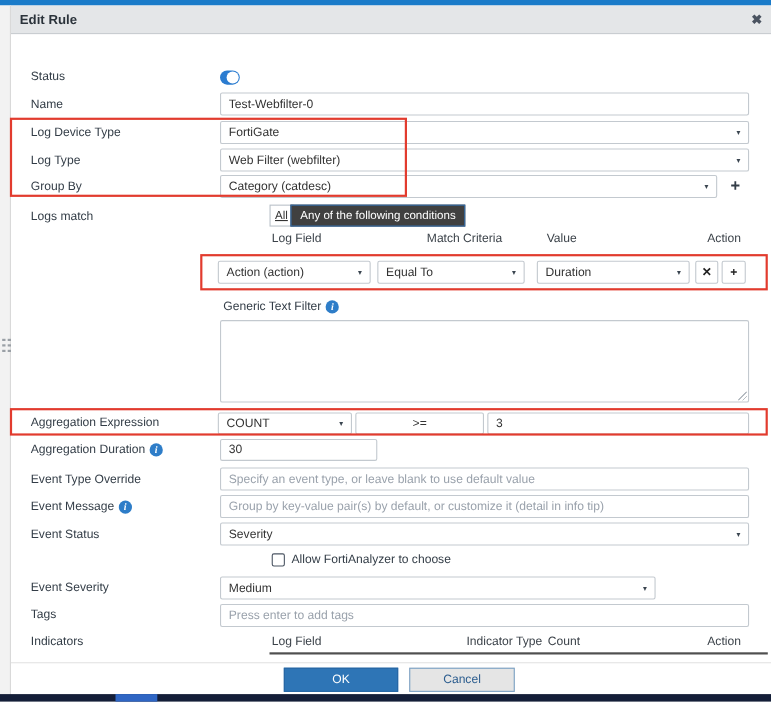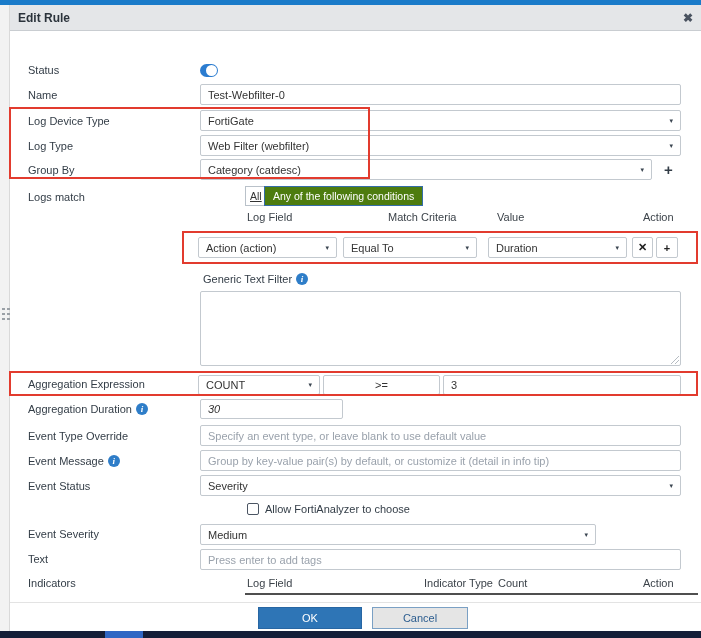--- a/index.html
+++ b/index.html
@@ -38,21 +38,21 @@
 
   .info { display:inline-flex; width:12px; height:12px; border-radius:50%; background:#2e7dc8;
     color:#fff; font-size:9px; font-weight:bold; align-items:center; justify-content:center;
     font-family:"Liberation Serif", serif; font-style:italic; cursor:pointer; }
 
   .toggle { left:200px; top:64px; width:18px; height:13px; border-radius:7px; background:#2b7cd0; cursor:pointer; }
   .toggle .knob { position:absolute; left:6px; top:1px; width:11px; height:11px; border-radius:50%; background:#fff; }
 
   .seg-all { left:245px; top:186px; height:20px; padding:0 4px; background:#fff; border:1px solid #b9c1c9;
     font-size:10.5px; color:#333; display:flex; align-items:center; cursor:pointer;text-decoration:underline; }
-  .seg-any { left:264px; top:186px; height:20px; padding:0 8px; background:#4d7c0f; border:1px solid #346da8;
+  .seg-any { left:264px; top:186px; height:20px; padding:0 8px; background:#404040; border:1px solid #346da8;
     font-size:10.5px; color:#fff; display:flex; align-items:center; cursor:pointer; }
 
   .col-hdr { position:absolute; font-size:11px; color:#3c434a; white-space:nowrap; }
 
   .mini-btn { position:absolute; top:237px; width:21px; height:21px; background:#fff; border:1px solid #c3c9cf;
     border-radius:2px; font-size:11px; font-weight:bold; color:#222; display:flex; align-items:center;
     justify-content:center; cursor:pointer; }
 
   .redbox { position:absolute; border:2px solid #e23b2e; pointer-events:none; }
 
@@ -172,21 +172,21 @@
 <div class="sel opbox" style="left:323px; top:375px; width:117px; height:20px;">
   <span>&gt;=</span>
 </div>
 <input class="inp" style="left: 443px; top: 375px; width: 238px; height: 20px;" value="3">
 <div class="redbox" style="left:9px; top:371px; width:689px; height:25px;"></div>
 
 <div class="lbl" style="left:28px; top:403px;">
   <span>Aggregation Duration</span>
   <span class="info">i</span>
 </div>
-<input class="inp" style="left: 200px; top: 399px; width: 143px; height: 20px; font-style: italic;" value="30">
+<input class="inp" style="left: 200px; top: 399px; width: 143px; height: 20px;" value="30">
 
 <div class="lbl" style="left:28px; top:430px;">Event Type Override</div>
 <input class="inp" style="left: 200px; top: 425px; width: 481px;" placeholder="Specify an event type, or leave blank to use default value">
 
 <div class="lbl" style="left:28px; top:455px;">
   <span>Event Message</span>
   <span class="info">i</span>
 </div>
 <input class="inp" style="left: 200px; top: 450px; width: 481px;" placeholder="Group by key-value pair(s) by default, or customize it (detail in info tip)">
 
@@ -197,21 +197,21 @@
 </div>
 <div class="abs chk"></div>
 <div class="lbl" style="left:265px; top:503px;">Allow FortiAnalyzer to choose</div>
 
 <div class="lbl" style="left:28px; top:528px;">Event Severity</div>
 <div class="sel" style="left:200px; top:524px; width:396px;">
   <span>Medium</span>
   <span class="caret">▾</span>
 </div>
 
-<div class="lbl" style="left:28px; top:553px;">Text</div>
+<div class="lbl" style="left:28px; top:553px;">Tags</div>
 <input class="inp" style="left: 200px; top: 549px; width: 481px;" placeholder="Press enter to add tags">
 
 <div class="lbl" style="left:28px; top:577px;">Indicators</div>
 <div class="col-hdr" style="left:247px; top:577px;">Log Field</div>
 <div class="col-hdr" style="left:424px; top:577px;">Indicator Type</div>
 <div class="col-hdr" style="left:498px; top:577px;">Count</div>
 <div class="col-hdr" style="left:643px; top:577px;">Action</div>
 <div class="abs divider-dark"></div>
 
 <div class="abs footer-line"></div>

